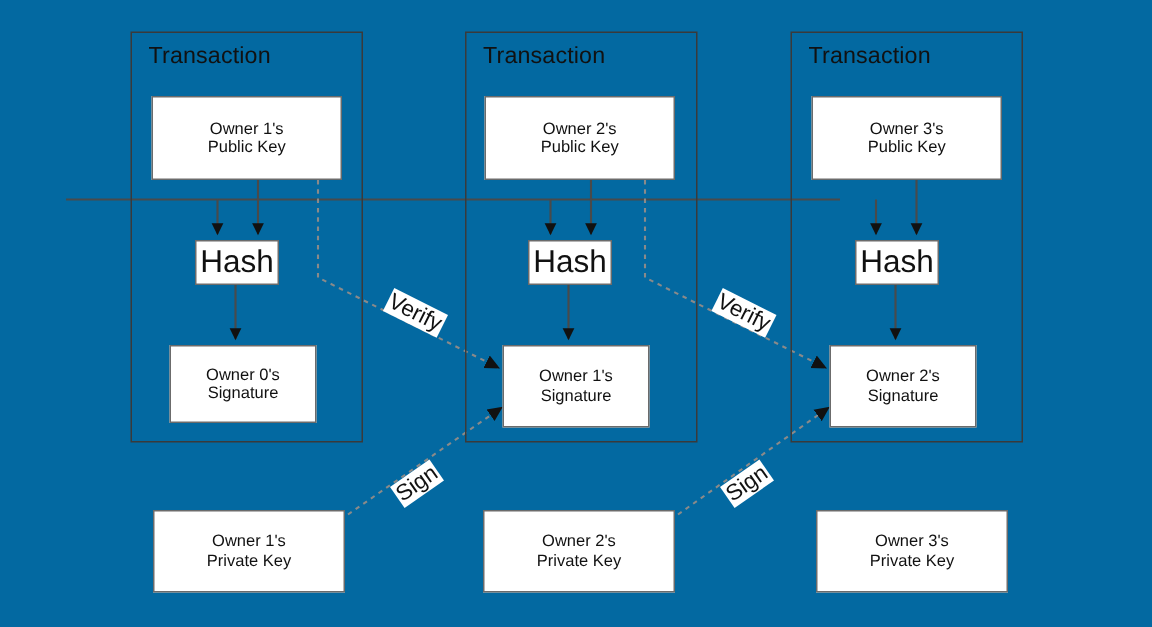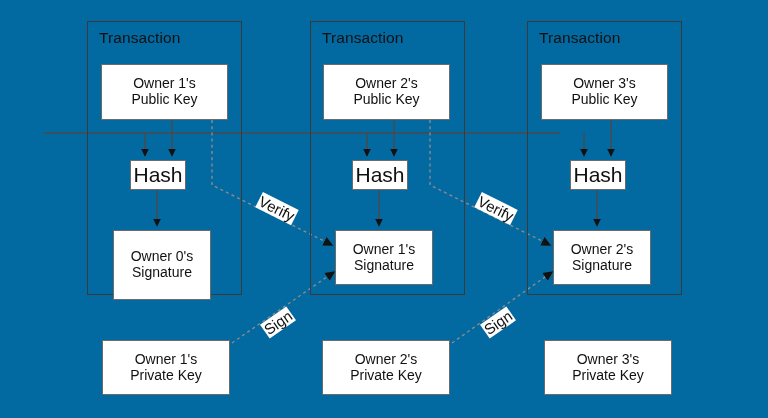--- a/index.html
+++ b/index.html
@@ -40,21 +40,21 @@
   }
   .node {
     position: absolute;
     border: 1.4px solid #6b6b6b;
     background: #ffffff;
     box-sizing: border-box;
     display: flex;
     align-items: center;
     justify-content: center;
     text-align: center;
-    font-size: 14px;
+    font-size: 11px;
     color: #111;
     line-height: 1.12;
   }
   .node .l1, .node .l2 {
     display: block;
     white-space: nowrap;
   }
   .node-inner {
     display: block;
   }
@@ -118,21 +118,21 @@
     <span class="node-inner">
       <span class="l1">Owner 1's</span>
       <span class="l2">Public Key</span>
     </span>
   </div>
 
   <div class="node hash-node" style="left:130px; top:160px; width:56px; height:30px;">
     <span class="node-inner">Hash</span>
   </div>
 
-  <div class="node" style="left:113px; top:230px; width:98px; height:70px;">
+  <div class="node" style="left:113px; top:230px; width:98px; height:52px;">
     <span class="node-inner">
       <span class="l1">Owner 0's</span>
       <span class="l2">Signature</span>
     </span>
   </div>
 
   <div class="tx-box" style="left:310px; top:21px; width:155px; height:274px;"></div>
   <div class="tx-title" style="left:322px; top:29px;">Transaction</div>
 
   <div class="node" style="left:323px; top:64px; width:127px; height:56px;">

